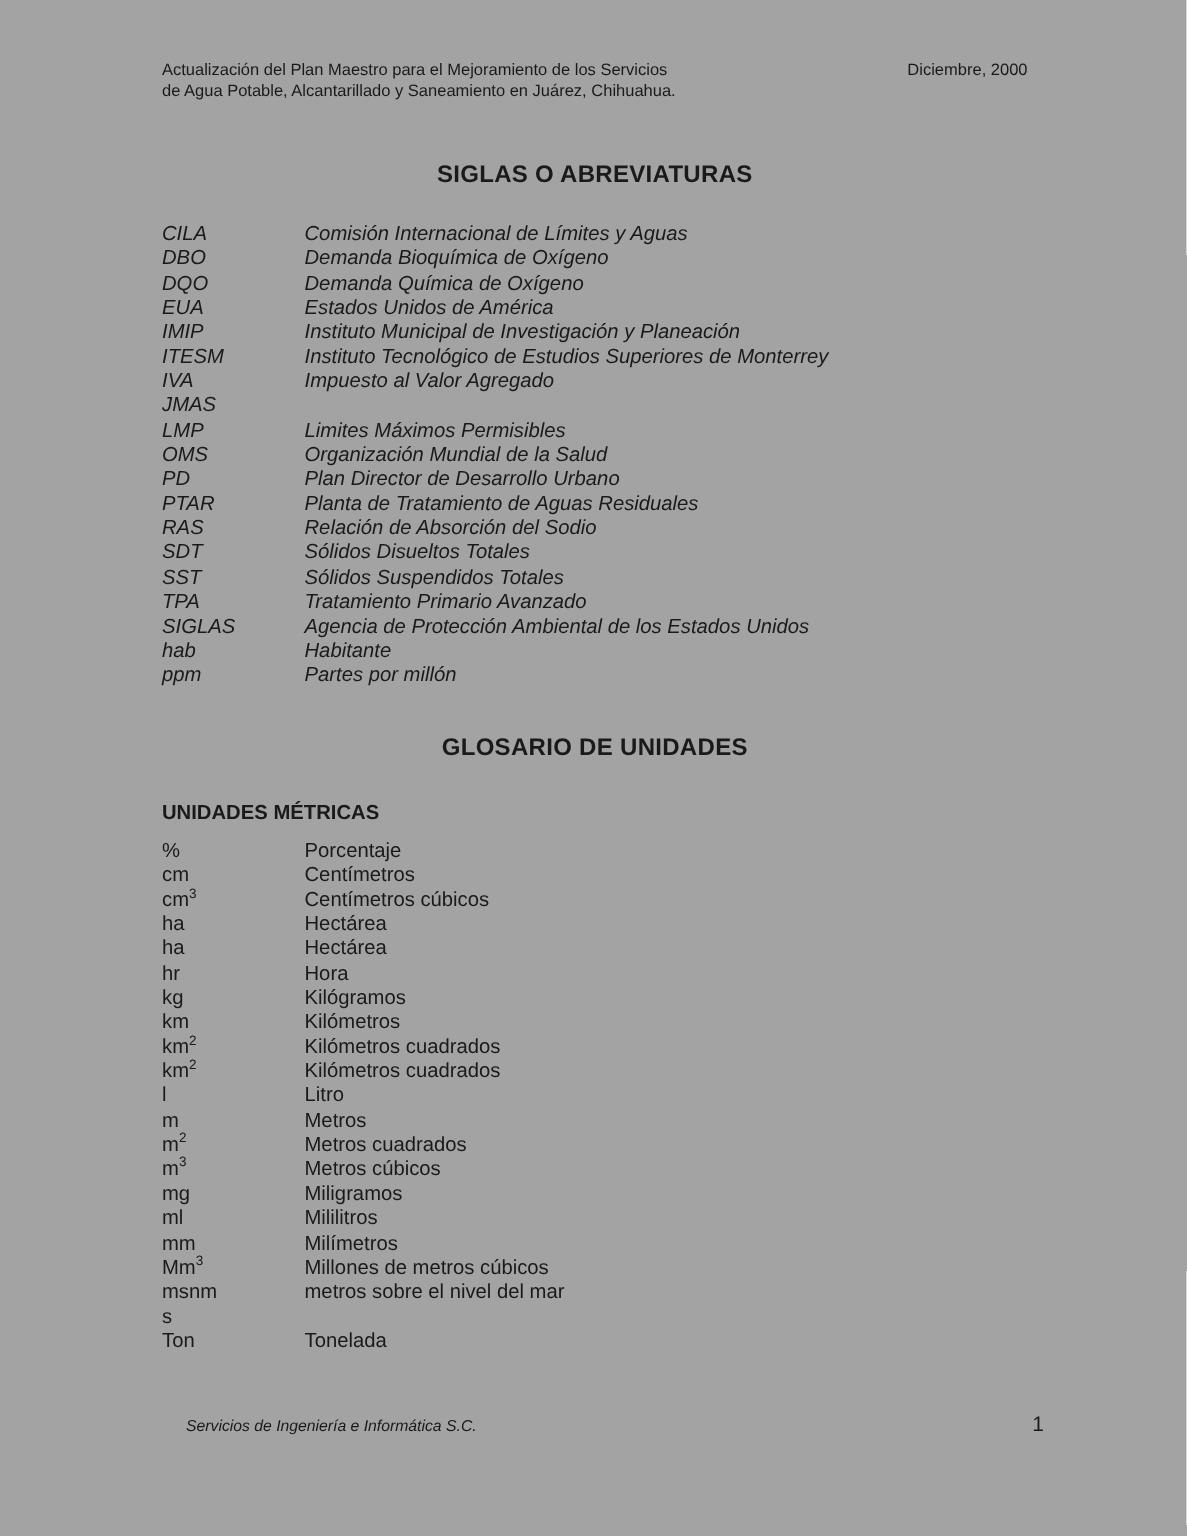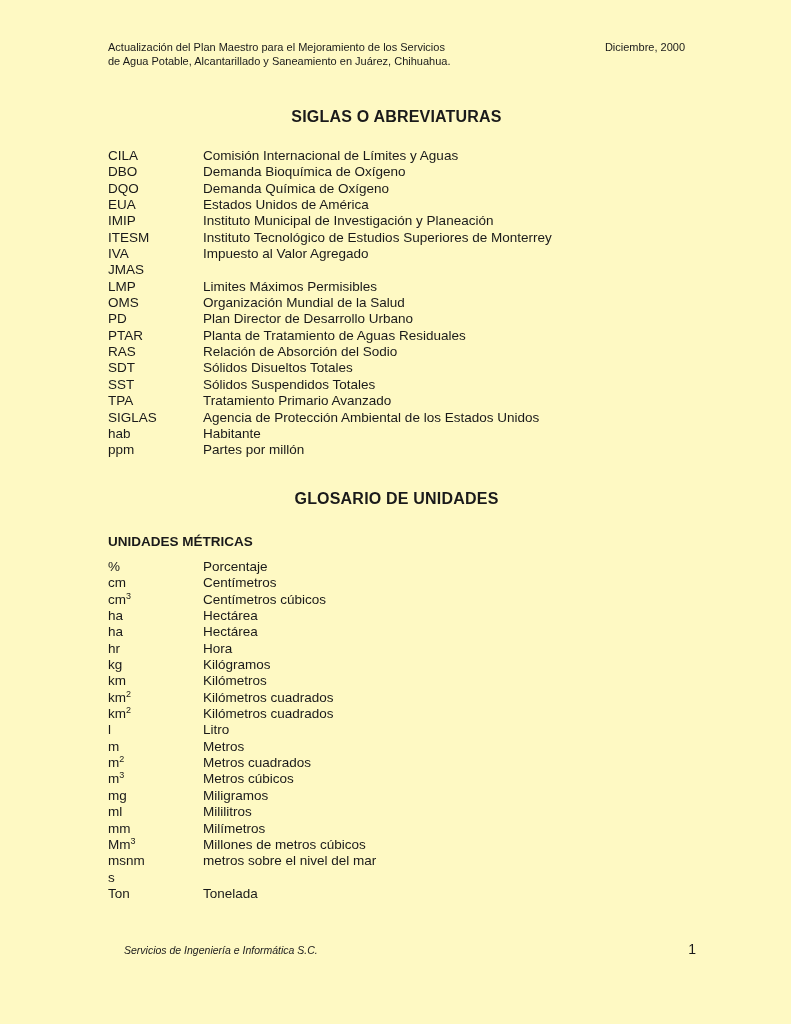--- a/index.html
+++ b/index.html
@@ -4,21 +4,21 @@
 <style>
   html, body {
     margin: 0;
     padding: 0;
     background: #ffffff;
   }
   #page {
     position: relative;
     width: 791px;
     height: 1024px;
-    background: #fef9c3;
+    background: #a3a3a3;
     font-family: "Liberation Sans", sans-serif;
     color: #1a1a1a;
     overflow: hidden;
   }
   
   .header {
     position: absolute;
     top: 41px;
     left: 108px;
     width: 577px;
@@ -53,21 +53,21 @@
   }
 
   
   .def-list {
     position: absolute;
     left: 108px;
     width: 600px;
     font-size: 13.5px;
     line-height: 16.35px;
   }
-  #siglas-list { top: 148px; }
+  #siglas-list { top: 148px; font-style: italic; }
   #units-list  { top: 559px; }
 
   .def-row { display: flex; }
   .term {
     flex: 0 0 95px;
     white-space: nowrap;
   }
   .definition { flex: 1; white-space: nowrap; }
   sup {
     font-size: 9px;

